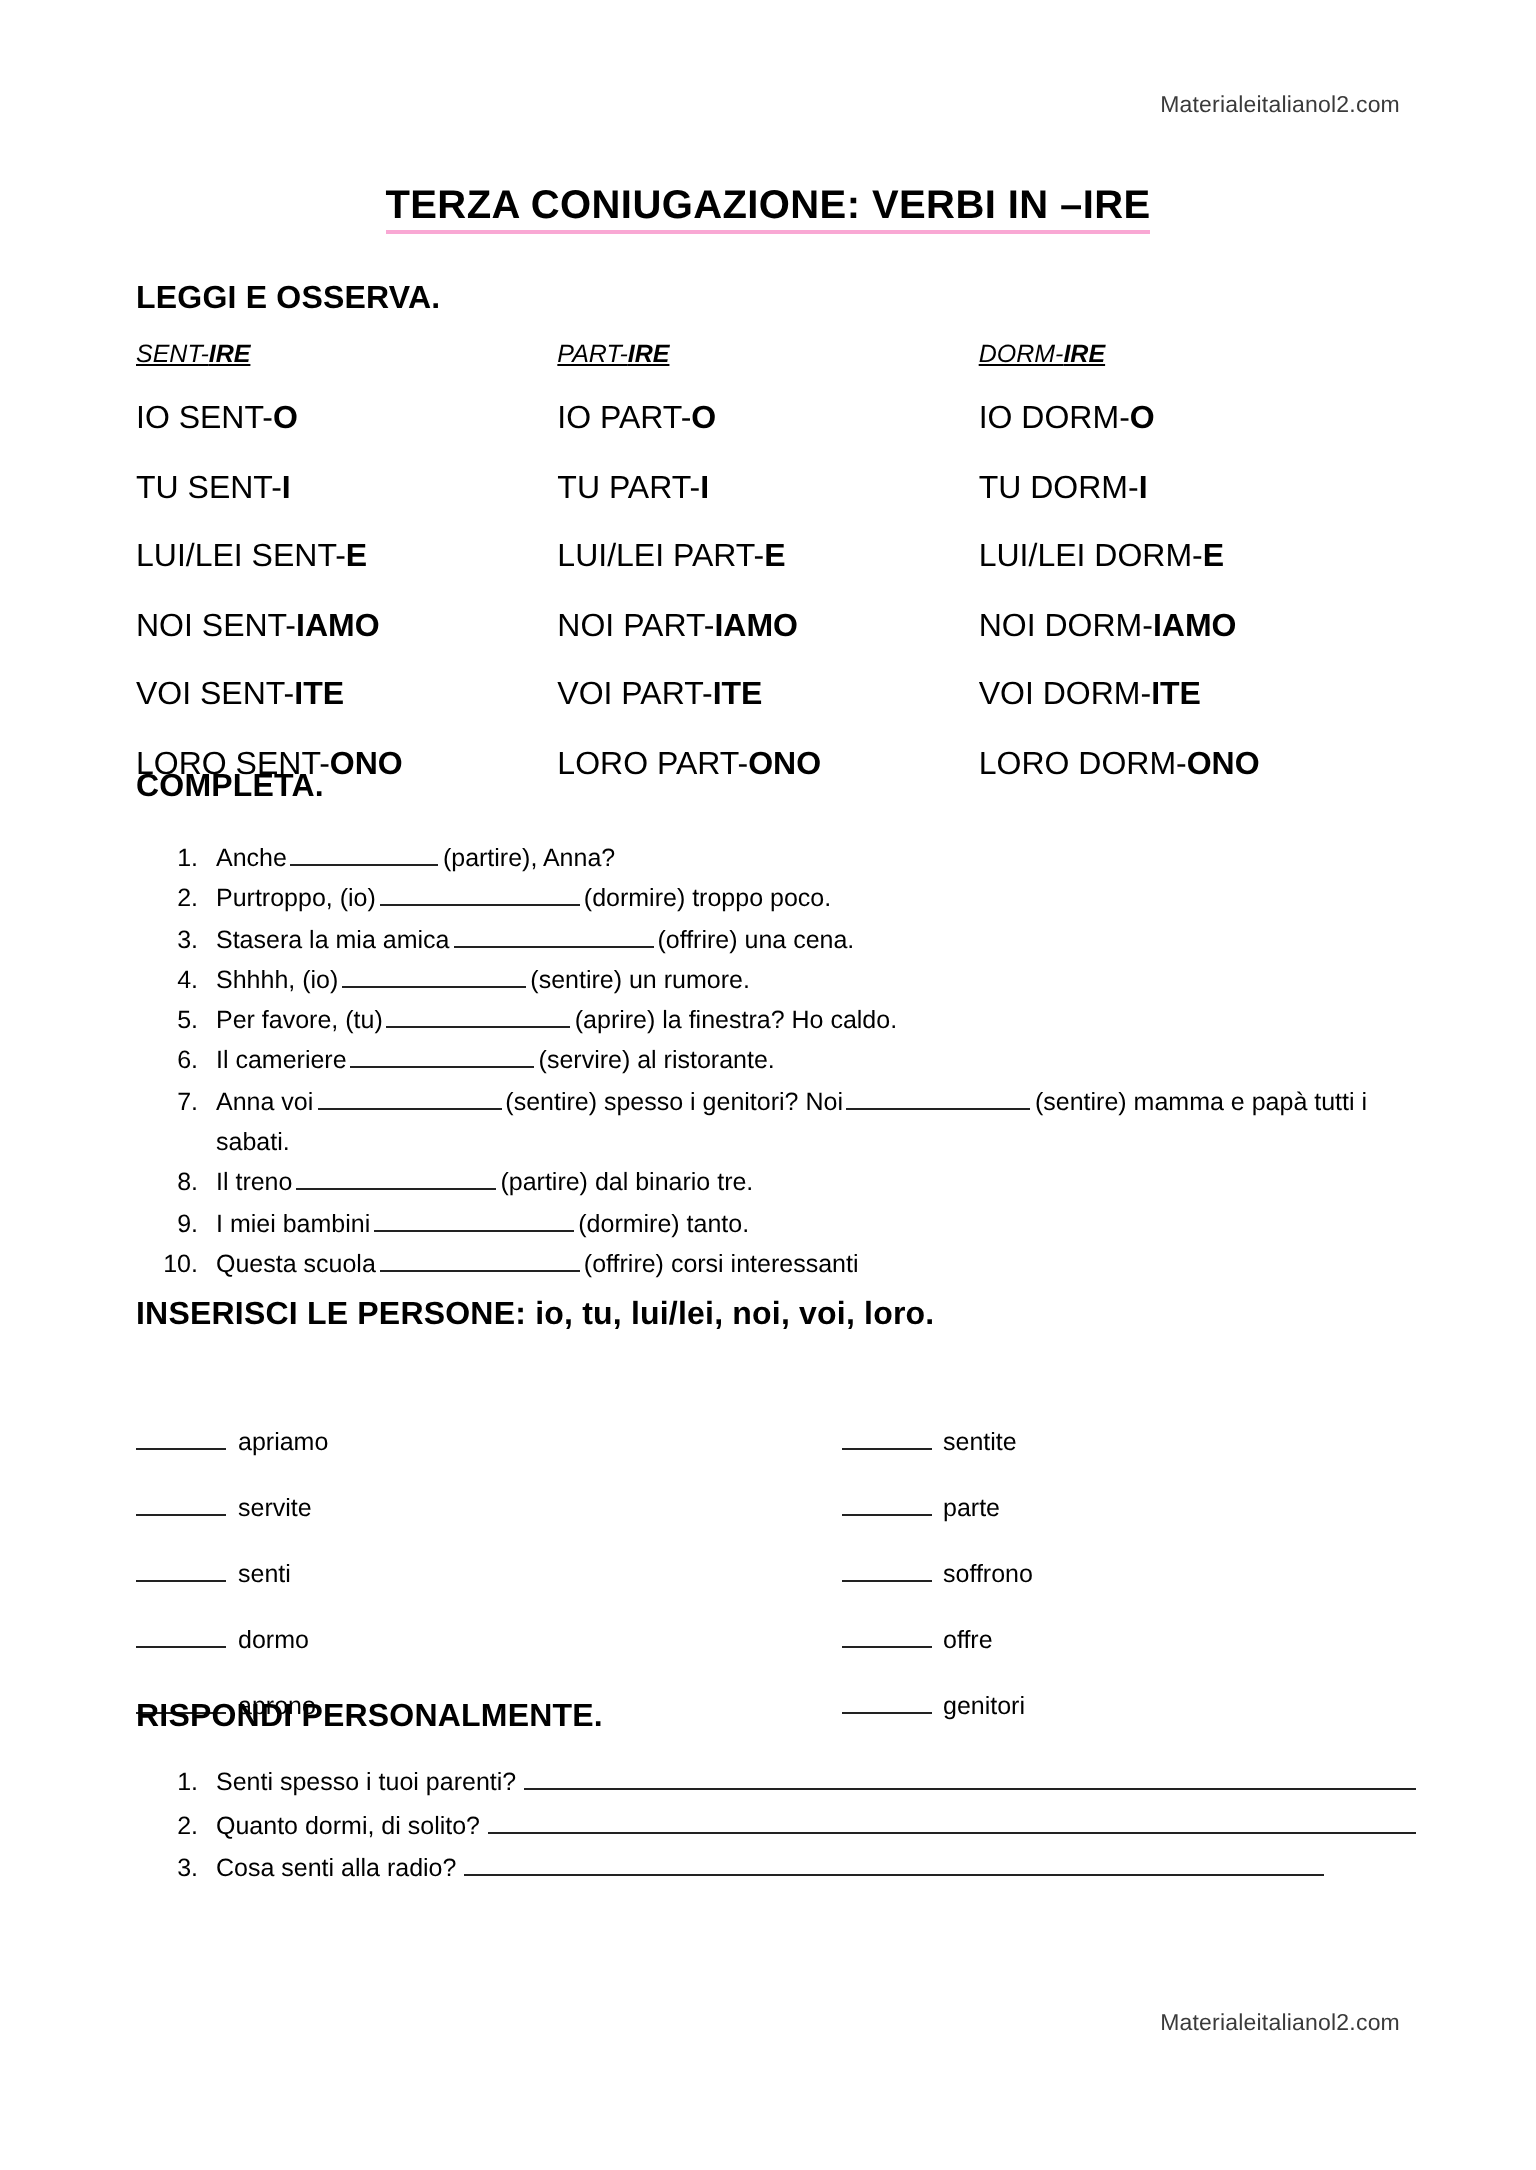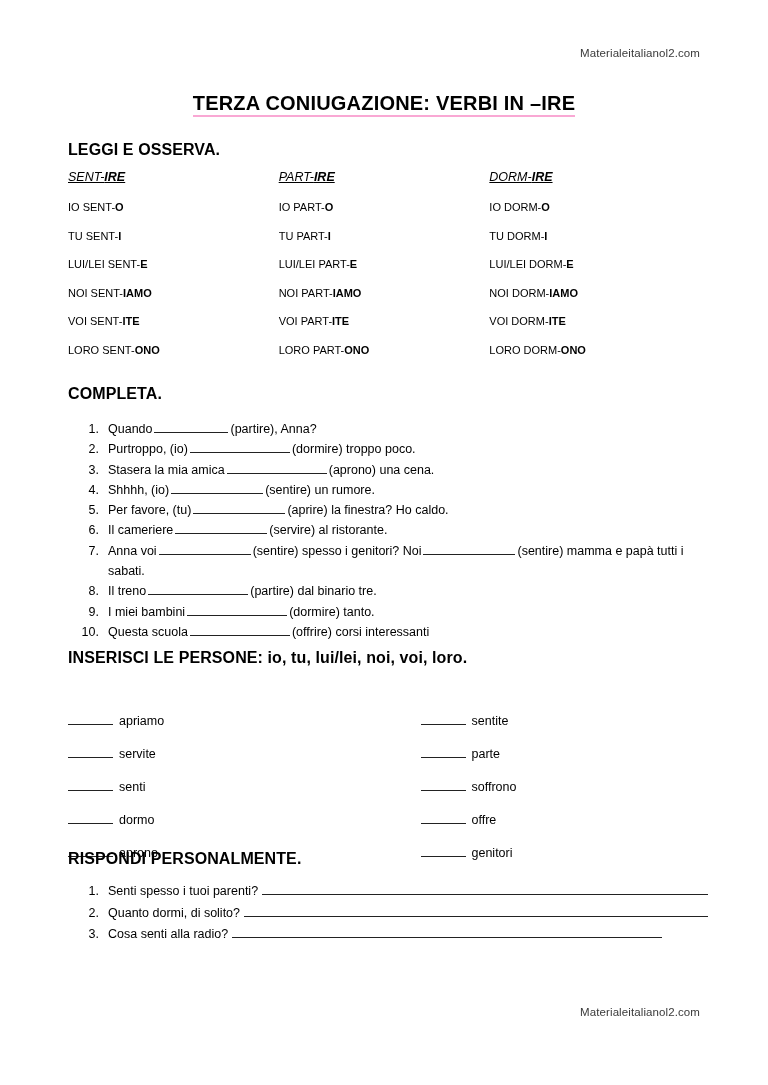--- a/index.html
+++ b/index.html
@@ -77,21 +77,21 @@
   .conj-head {
     font-size: 12.5px;
     font-style: italic;
     text-decoration: underline;
     margin-bottom: 17px;
     white-space: nowrap;
   }
   .conj-head .stem { font-weight: normal; }
   .conj-head .end  { font-weight: bold; }
   .conj-row {
-    font-size: 11px;
+    font-size: 16px;
     margin-bottom: 16.5px;
     white-space: nowrap;
   }
   .conj-row .end { font-weight: bold; }
 
   
   .ex-list {
     position: absolute;
     left: 68px;
     width: 640px;
@@ -218,31 +218,31 @@
     </div>
 
   </div>
 
   <div class="section-head" style="top:385px;">COMPLETA.</div>
 
   <div class="ex-list" style="top:419px;">
 
     <div class="ex-item">
       <div class="ex-num">1.</div>
-      <div class="ex-text"><span>Quando</span><span class="blank b-sm"></span><span>(partire), Anna?</span></div>
+      <div class="ex-text"><span>Anche</span><span class="blank b-sm"></span><span>(partire), Anna?</span></div>
     </div>
 
     <div class="ex-item">
       <div class="ex-num">2.</div>
       <div class="ex-text"><span>Purtroppo, (io)</span><span class="blank b-lg"></span><span>(dormire) troppo poco.</span></div>
     </div>
 
     <div class="ex-item">
       <div class="ex-num">3.</div>
-      <div class="ex-text"><span>Stasera la mia amica</span><span class="blank b-lg"></span><span>(aprono) una cena.</span></div>
+      <div class="ex-text"><span>Stasera la mia amica</span><span class="blank b-lg"></span><span>(offrire) una cena.</span></div>
     </div>
 
     <div class="ex-item">
       <div class="ex-num">4.</div>
       <div class="ex-text"><span>Shhhh, (io)</span><span class="blank b-md"></span><span>(sentire) un rumore.</span></div>
     </div>
 
     <div class="ex-item">
       <div class="ex-num">5.</div>
       <div class="ex-text"><span>Per favore, (tu)</span><span class="blank b-md"></span><span>(aprire) la finestra? Ho caldo.</span></div>

